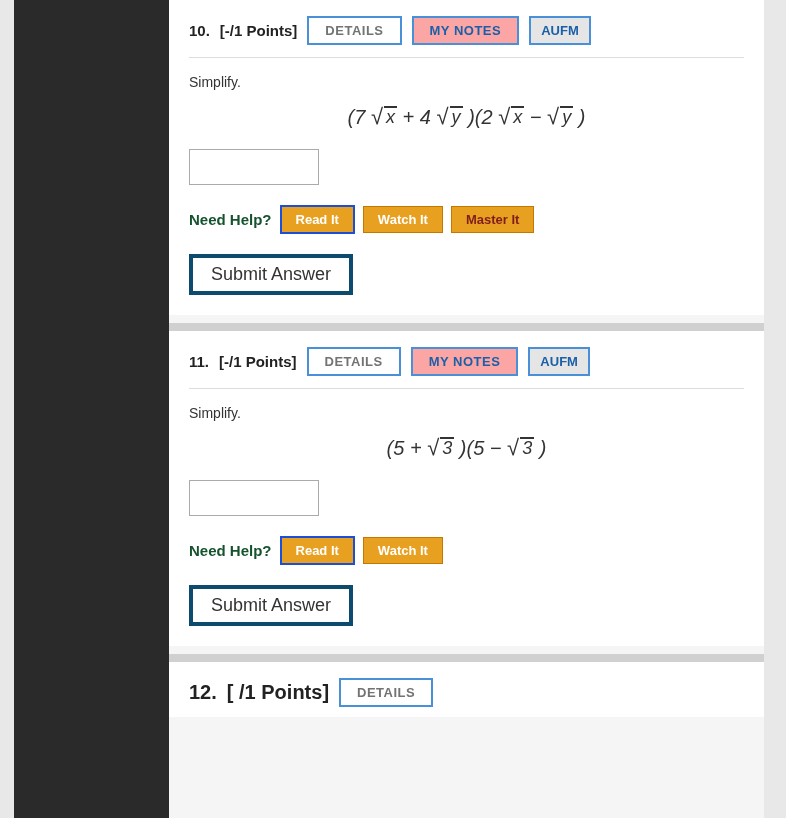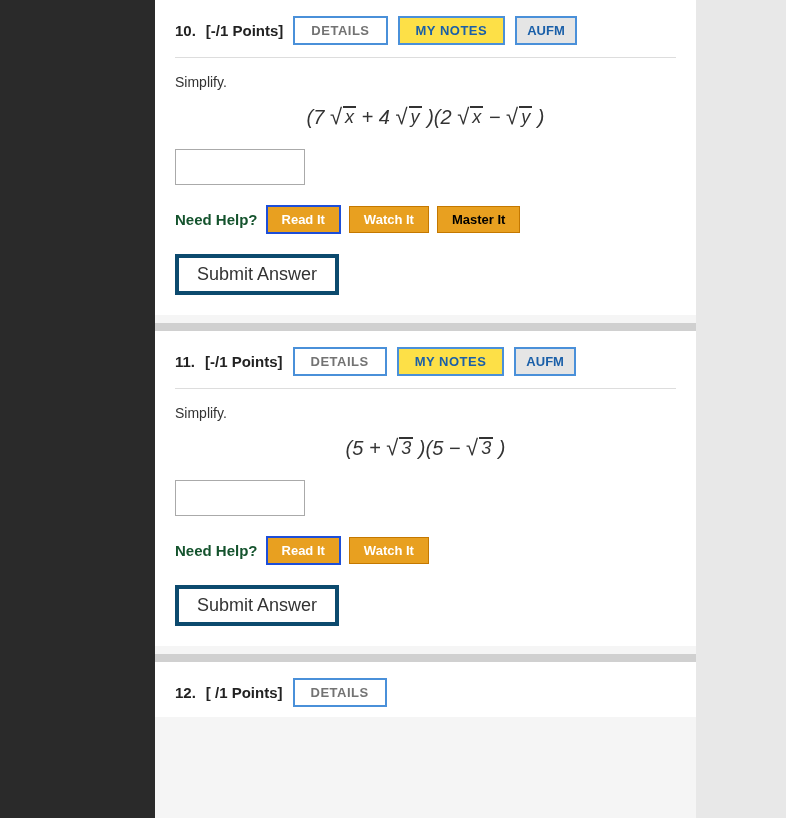--- a/index.html
+++ b/index.html
@@ -6,21 +6,22 @@
     body {
       font-family: Arial, sans-serif;
       background: #e8e8e8;
       width: 786px;
       min-height: 818px;
       overflow-x: hidden;
     }
 
     .page-wrapper {
       display: flex;
-      width: 696px;
+      width: 750px;
+      margin-left: 14px;
     }
 
     .left-sidebar {
       width: 155px;
       background: #2a2a2a;
       min-height: 818px;
       flex-shrink: 0;
     }
 
     .main-content {
@@ -56,21 +57,21 @@
       border: 2px solid #4a90d9;
       color: #737373;
       font-weight: bold;
       font-size: 13px;
       padding: 5px 16px;
       cursor: pointer;
       letter-spacing: 0.5px;
     }
 
     .btn-my-notes {
-      background: #fde047;
+      background: #fca5a5;
       border: 2px solid #4a90d9;
       color: #1a5fa8;
       font-weight: bold;
       font-size: 13px;
       padding: 5px 16px;
       cursor: pointer;
       letter-spacing: 0.5px;
     }
 
     .btn-aufm {
@@ -135,21 +136,21 @@
       color: #fff;
       font-weight: bold;
       font-size: 13px;
       padding: 5px 14px;
       cursor: pointer;
     }
 
     .btn-master-it {
       background: #e8a020;
       border: 1px solid #c47800;
-      color: #000000;
+      color: #7f1d1d;
       font-weight: bold;
       font-size: 13px;
       padding: 5px 14px;
       cursor: pointer;
     }
 
     .btn-submit {
       background: #fff;
       border: 4px solid #0c4a6e;
       color: #333;
@@ -169,21 +170,21 @@
     }
 
     .bottom-header {
       display: flex;
       align-items: center;
       gap: 10px;
     }
 
     .bottom-number {
       font-weight: bold;
-      font-size: 15px;
+      font-size: 20px;
       color: #222;
       white-space: nowrap;
     }
 
     .sqrt-container {
       display: inline-flex;
       align-items: center;
       font-size: 20px;
     }
 

